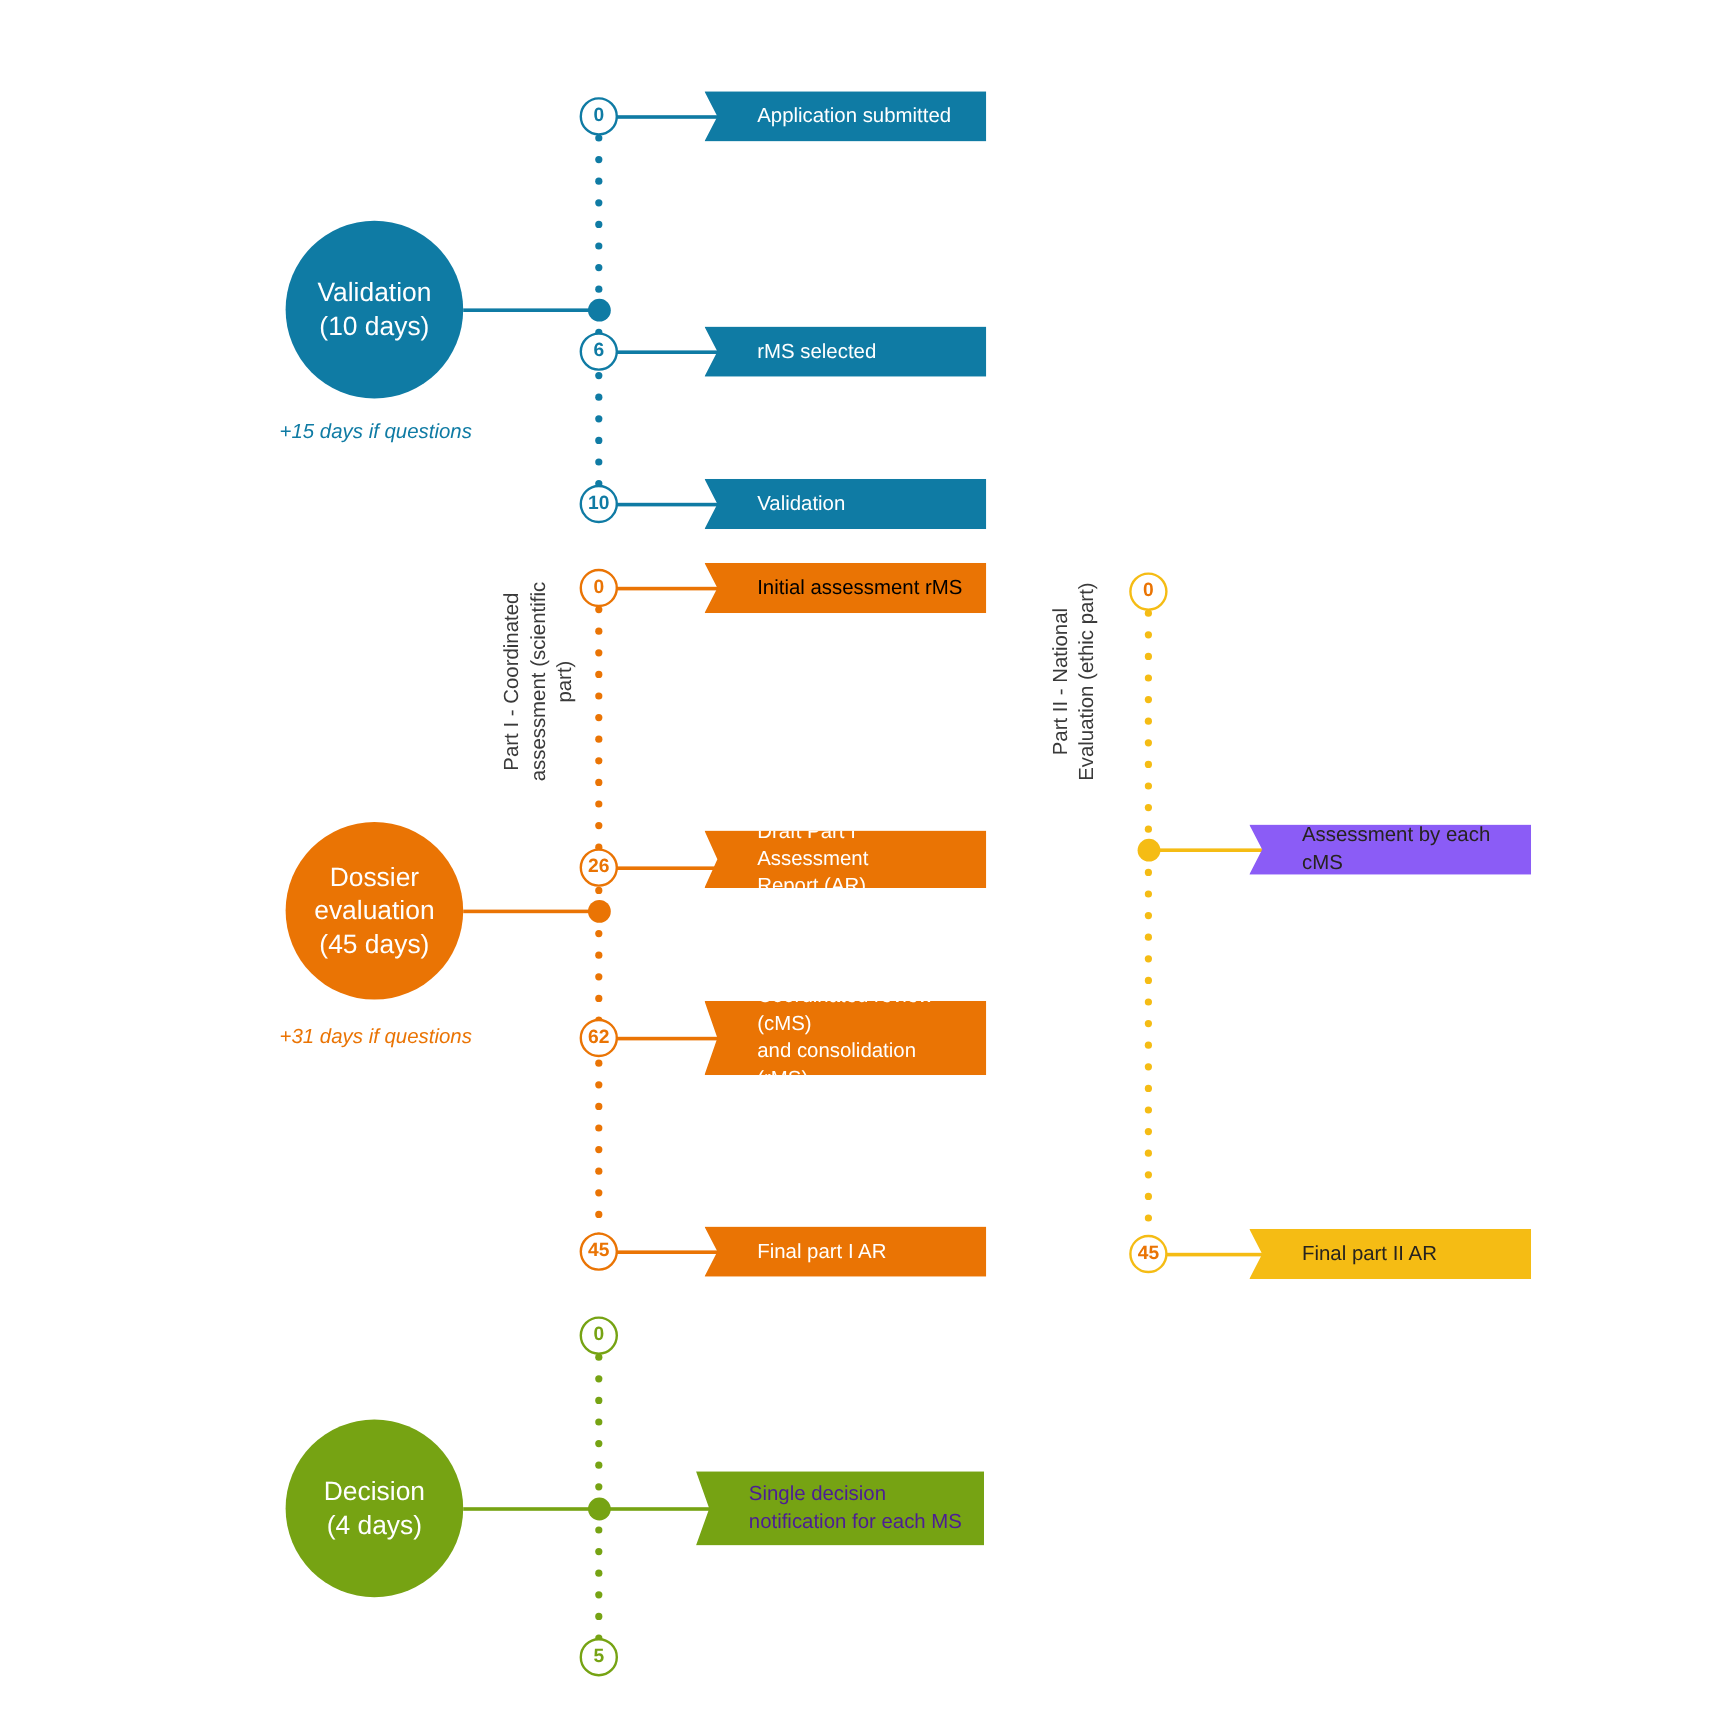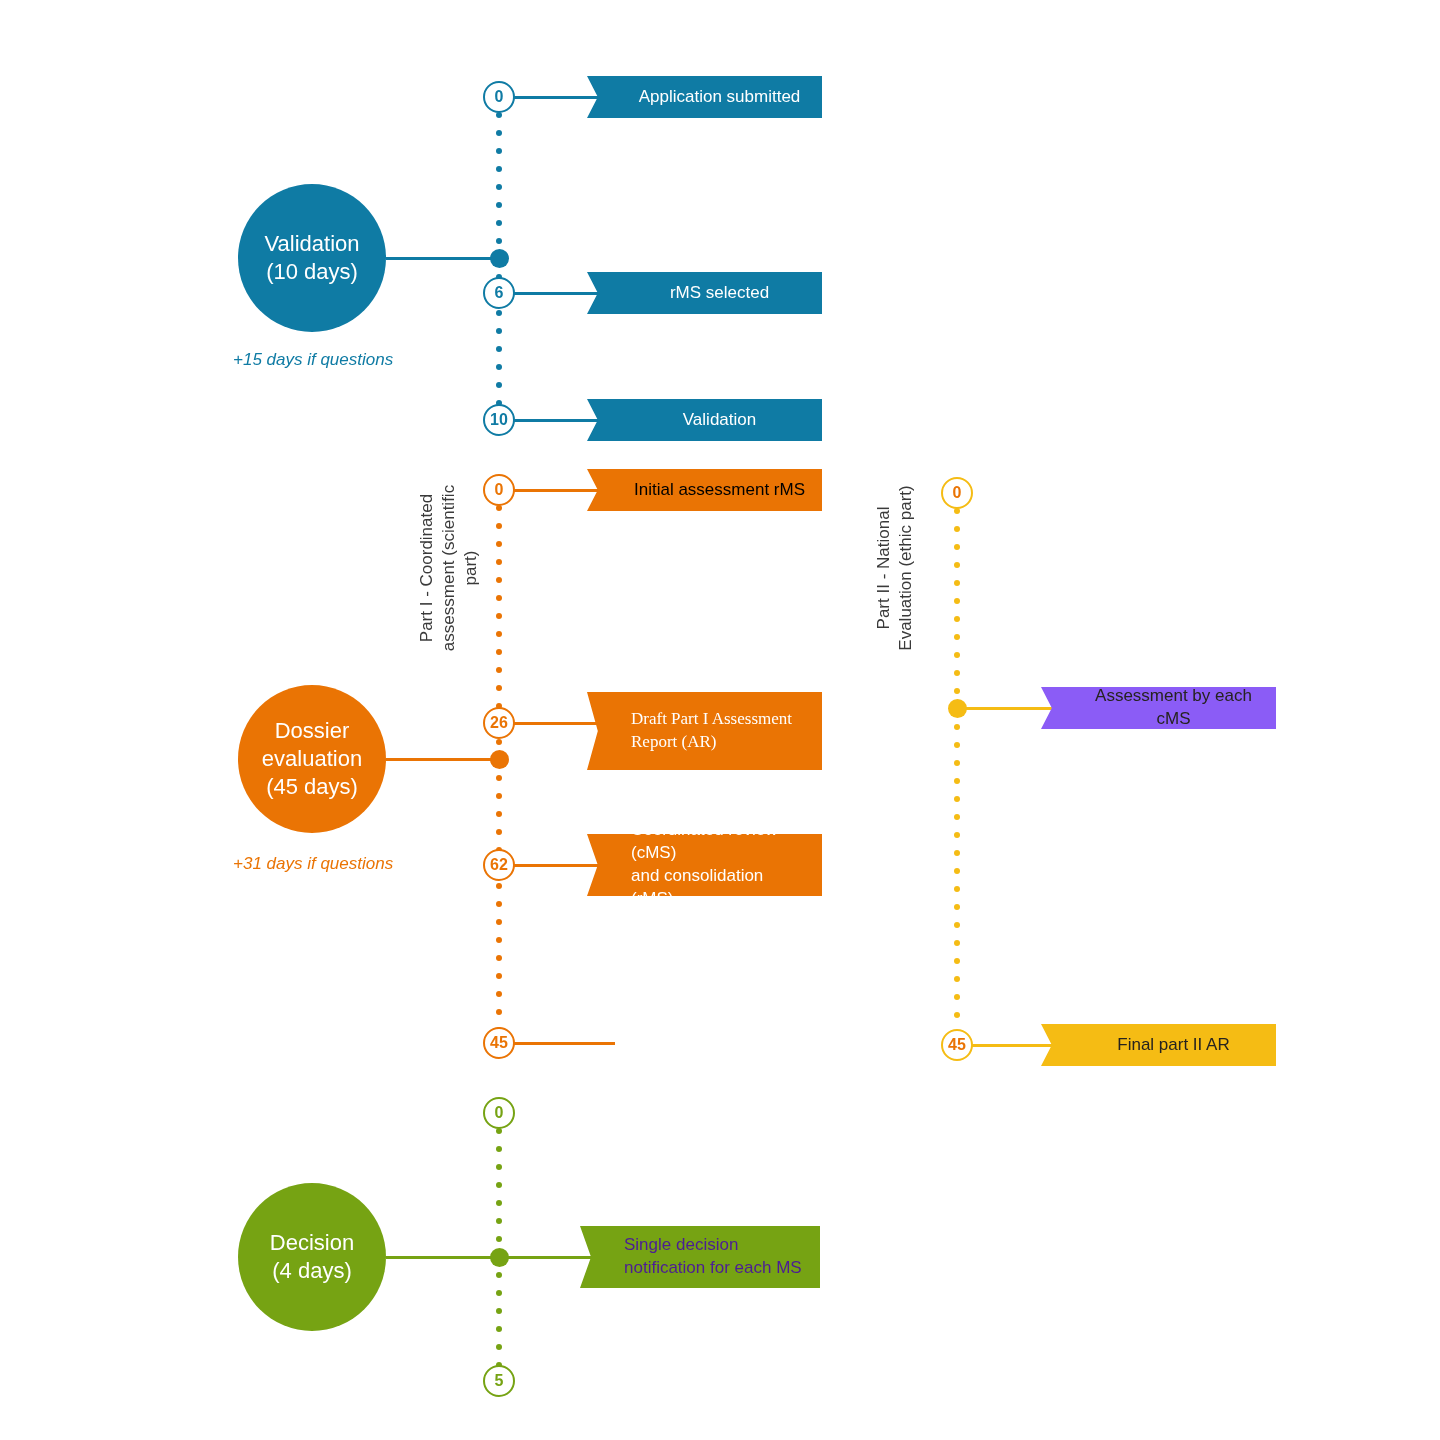--- a/index.html
+++ b/index.html
@@ -111,21 +111,21 @@
     clip-path: polygon(0% 0%, 100% 0%, 100% 100%, 0% 100%, 4.6% 50%);
   }
   .banner .banner-text {
     display: block;
     width: 100%;
     box-sizing: border-box;
     font-size: 17px;
     line-height: 1.34;
     white-space: pre-line;
   }
-  .banner.center .banner-text { text-align: center; padding: 0 14px 0 44px; }
+  .banner.center .banner-text { padding: 0 14px 0 44px; }
   .banner.left   .banner-text { text-align: left;   padding: 0 14px 0 44px; }
 
   
   .col-label {
     position: absolute;
     transform: rotate(-90deg);
     transform-origin: 50% 50%;
     text-align: center;
     font-size: 17px;
     line-height: 1.28;
@@ -216,36 +216,39 @@
       <span class="day-num" style="color: rgb(234, 116, 4);">0</span>
     </div>
     <div class="leader" style="left: 499px; top: 488.5px; width: 116px; background: rgb(234, 116, 4);"></div>
     <div class="banner center" style="left: 587px; top: 469px; width: 235px; height: 42px; background: rgb(234, 116, 4);">
       <span class="banner-text" style="color: #000000;">Initial assessment rMS</span>
     </div>
     <div class="day-marker" style="left: 483px; top: 707px; color: rgb(234, 116, 4);">
       <span class="day-num" style="color: rgb(234, 116, 4);">26</span>
     </div>
     <div class="leader" style="left: 499px; top: 721.5px; width: 116px; background: rgb(234, 116, 4);"></div>
-    <div class="banner left" style="left: 587px; top: 692px; width: 235px; height: 78px; background: rgb(234, 116, 4); font-family: Liberation Serif, serif;">
+    <div class="banner left" style="left: 587px; top: 692px; width: 235px; height: 48px; background: rgb(234, 116, 4);">
       <span class="banner-text" style="color: rgb(255, 255, 255);">Draft Part I Assessment
 Report (AR)</span>
     </div>
     <div class="day-marker" style="left: 483px; top: 849px; color: rgb(234, 116, 4);">
       <span class="day-num" style="color: rgb(234, 116, 4);">62</span>
     </div>
     <div class="leader" style="left: 499px; top: 863.5px; width: 116px; background: rgb(234, 116, 4);"></div>
     <div class="banner left" style="left: 587px; top: 834px; width: 235px; height: 62px; background: rgb(234, 116, 4);">
       <span class="banner-text" style="color: rgb(255, 255, 255);">Coordinated review (cMS)
 and consolidation (rMS)</span>
     </div>
     <div class="day-marker" style="left: 483px; top: 1027px; color: rgb(234, 116, 4);">
       <span class="day-num" style="color: rgb(234, 116, 4);">45</span>
     </div>
     <div class="leader" style="left: 499px; top: 1041.5px; width: 116px; background: rgb(234, 116, 4);"></div>
+    <div class="banner center" style="left: 587px; top: 1022px; width: 235px; height: 42px; background: rgb(234, 116, 4);">
+      <span class="banner-text" style="color: rgb(255, 255, 255);">Final part I AR</span>
+    </div>
     <div class="axis-dots" style="left: 954px; top: 493px; height: 552px;">
       <div class="dot" style="top: -3px; background: rgb(245, 188, 20);"></div>
       <div class="dot" style="top: 15px; background: rgb(245, 188, 20);"></div>
       <div class="dot" style="top: 33px; background: rgb(245, 188, 20);"></div>
       <div class="dot" style="top: 51px; background: rgb(245, 188, 20);"></div>
       <div class="dot" style="top: 69px; background: rgb(245, 188, 20);"></div>
       <div class="dot" style="top: 87px; background: rgb(245, 188, 20);"></div>
       <div class="dot" style="top: 105px; background: rgb(245, 188, 20);"></div>
       <div class="dot" style="top: 123px; background: rgb(245, 188, 20);"></div>
       <div class="dot" style="top: 141px; background: rgb(245, 188, 20);"></div>

